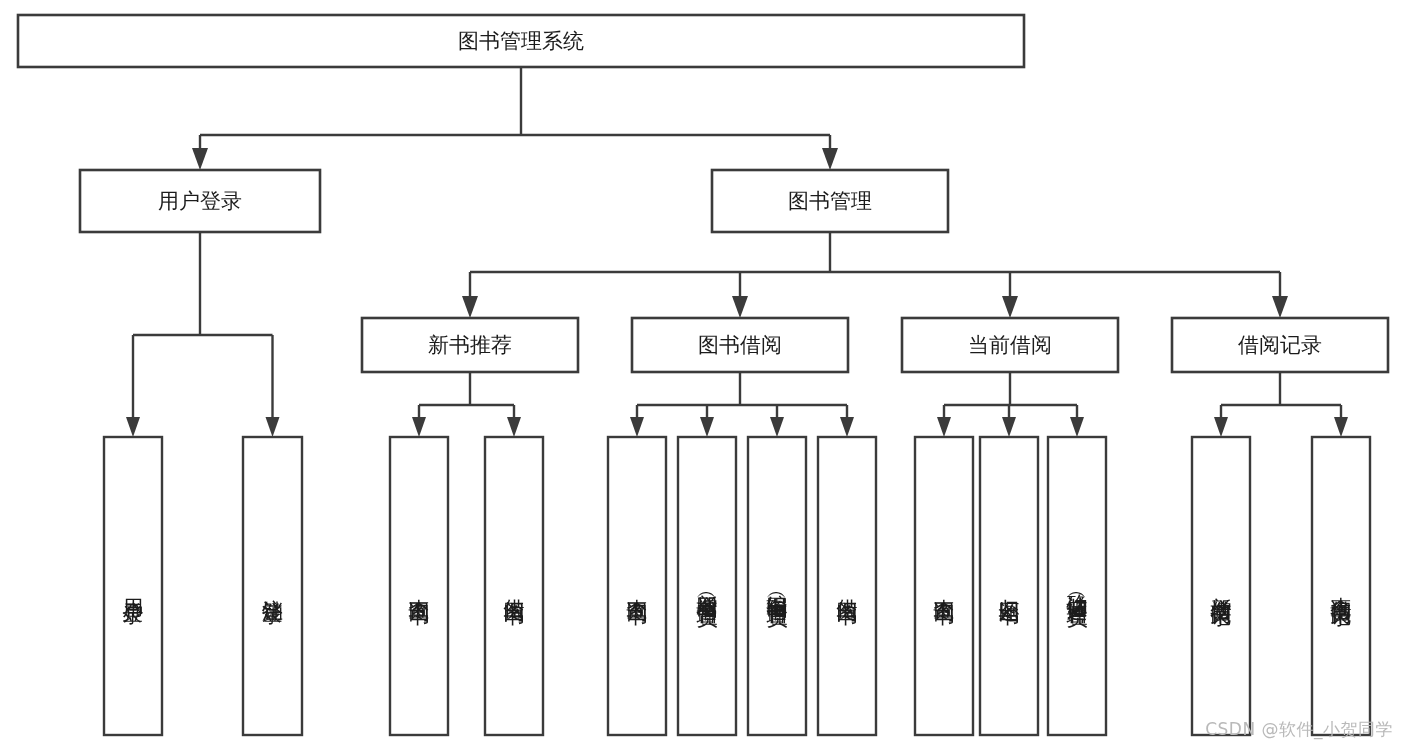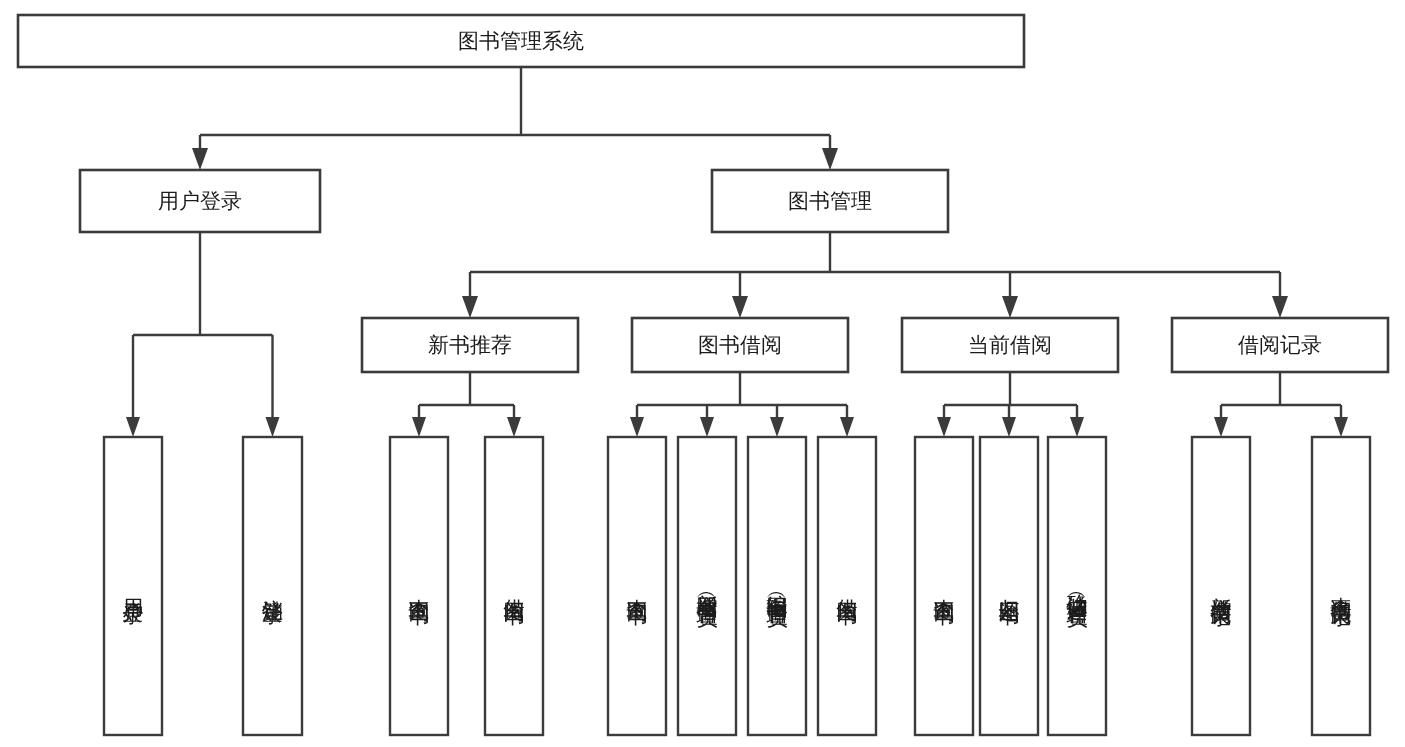--- a/index.html
+++ b/index.html
@@ -179,13 +179,14 @@
       <div class="leaf-label-wrap" style="left: 678px; top: 437px; width: 58px; height: 298px;">新增图书（管理员）</div>
       <div class="leaf-label-wrap" style="left: 748px; top: 437px; width: 58px; height: 298px;">编辑图书（管理员）</div>
       <div class="leaf-label-wrap" style="left: 818px; top: 437px; width: 58px; height: 298px;">借阅图书</div>
       <div class="leaf-label-wrap" style="left: 915px; top: 437px; width: 58px; height: 298px;">查询图书</div>
       <div class="leaf-label-wrap" style="left: 980px; top: 437px; width: 58px; height: 298px;">归还图书</div>
       <div class="leaf-label-wrap" style="left: 1048px; top: 437px; width: 58px; height: 298px;">确认归还（管理员）</div>
       <div class="leaf-label-wrap" style="left: 1192px; top: 437px; width: 58px; height: 298px;">新增借阅记录</div>
       <div class="leaf-label-wrap" style="left: 1312px; top: 437px; width: 58px; height: 298px;">查询借阅记录</div>
     </div>
 
+  <div class="watermark">CSDN @软件_小贺同学</div>
 </div>
 
 </body></html>

